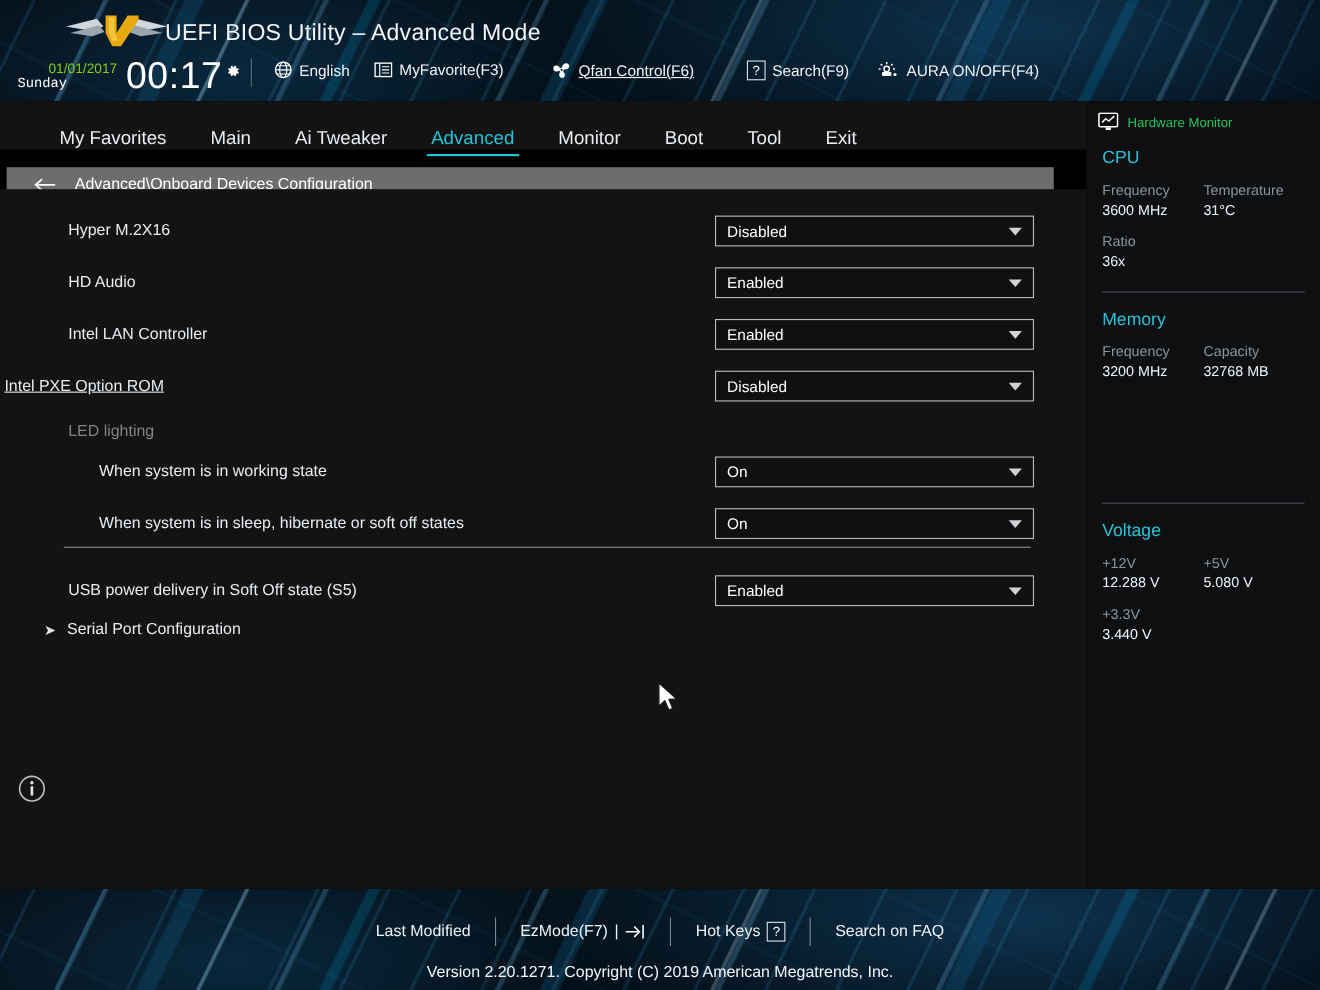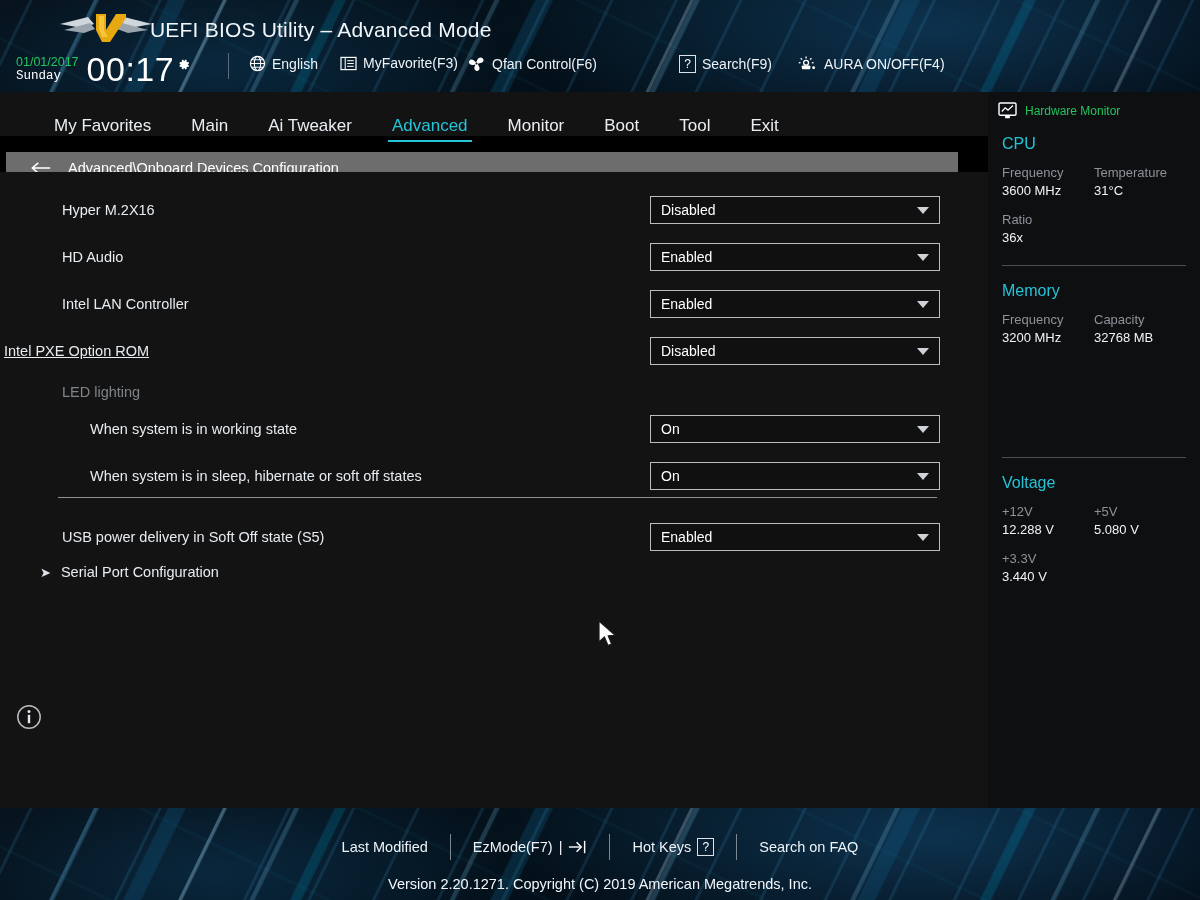--- a/index.html
+++ b/index.html
@@ -52,21 +52,21 @@
 
   
   #header { position: absolute; left:0; top:0; width:1200px; height:92px; overflow:hidden; }
   .hdr-inner { position:absolute; inset:0; }
   #tuf-logo { position:absolute; left:58px; top:4px; width:96px; height:44px; }
   #title {
     position:absolute; left:150px; top:18px;
     font-size:21px; color:#f2f6fa; letter-spacing:.2px; font-weight:400;
   }
   #datetime { position:absolute; left:16px; top:52px; display:flex; align-items:center; }
-  #dt-date { font-size:12.5px; color:#22c55e; line-height:14px; }
+  #dt-date { font-size:12.5px; color:#84cc16; line-height:14px;margin-left:28px; }
   #dt-day  { font-size:12.5px; color:#ffffff; line-height:14px;font-family:Liberation Mono, monospace; }
   #clock { font-size:34px; color:#fff; font-weight:300; margin-left:8px; line-height:34px; letter-spacing:.5px; }
   .gear-ic { margin-left:2px; margin-top:-10px; }
   .hdr-sep { position:absolute; width:1px; height:26px; background:#5d6b78; }
   .hdr-btn {
     position:absolute; display:flex; align-items:center; gap:6px;
     font-size:14px; color:#eef3f8; top:55px; white-space:nowrap;
   }
   .hdr-btn svg { display:block; }
 
@@ -184,21 +184,21 @@
         <svg width="17" height="15" viewBox="0 0 18 16">
           <rect x="1" y="1.5" width="16" height="13" fill="none" stroke="#ffffff" stroke-width="1.3"></rect>
           <line x1="5.5" y1="1.5" x2="5.5" y2="14.5" stroke="#ffffff" stroke-width="1.1"></line>
           <line x1="7.6" y1="5" x2="14.6" y2="5" stroke="#ffffff" stroke-width="1.1"></line>
           <line x1="7.6" y1="8" x2="14.6" y2="8" stroke="#ffffff" stroke-width="1.1"></line>
           <line x1="7.6" y1="11" x2="14.6" y2="11" stroke="#ffffff" stroke-width="1.1"></line>
         </svg>
         <span>MyFavorite(F3)</span>
       </div>
 
-      <div class="hdr-btn" style="left:467px;">
+      <div class="hdr-btn" style="left:501px;text-decoration:underline;">
         <svg width="19" height="17" viewBox="0 0 20 18">
           <path d="M10 9c0-3.2 1.6-6.4 4.4-6.4 2 0 3 1.6 3 3 0 2.4-3.1 3.4-7.4 3.4z" fill="#ffffff"></path>
           <path d="M10 9c-2.6 1.9-6.2 2.4-7.6.1-1-1.7 0-3.3 1.2-4 2.1-1.2 4.6 1 6.4 3.9z" fill="#ffffff"></path>
           <path d="M10 9c2.6 1.9 4.3 5.1 2.5 7-1.3 1.4-3.1.9-4-.1-1.6-1.8-.4-4.8 1.5-6.9z" fill="#ffffff"></path>
           <circle cx="10" cy="9" r="1.5" fill="#0a1218" stroke="#ffffff" stroke-width="1"></circle>
         </svg>
         <span>Qfan Control(F6)</span>
       </div>
 
       <div class="hdr-btn" style="left:679px;">

